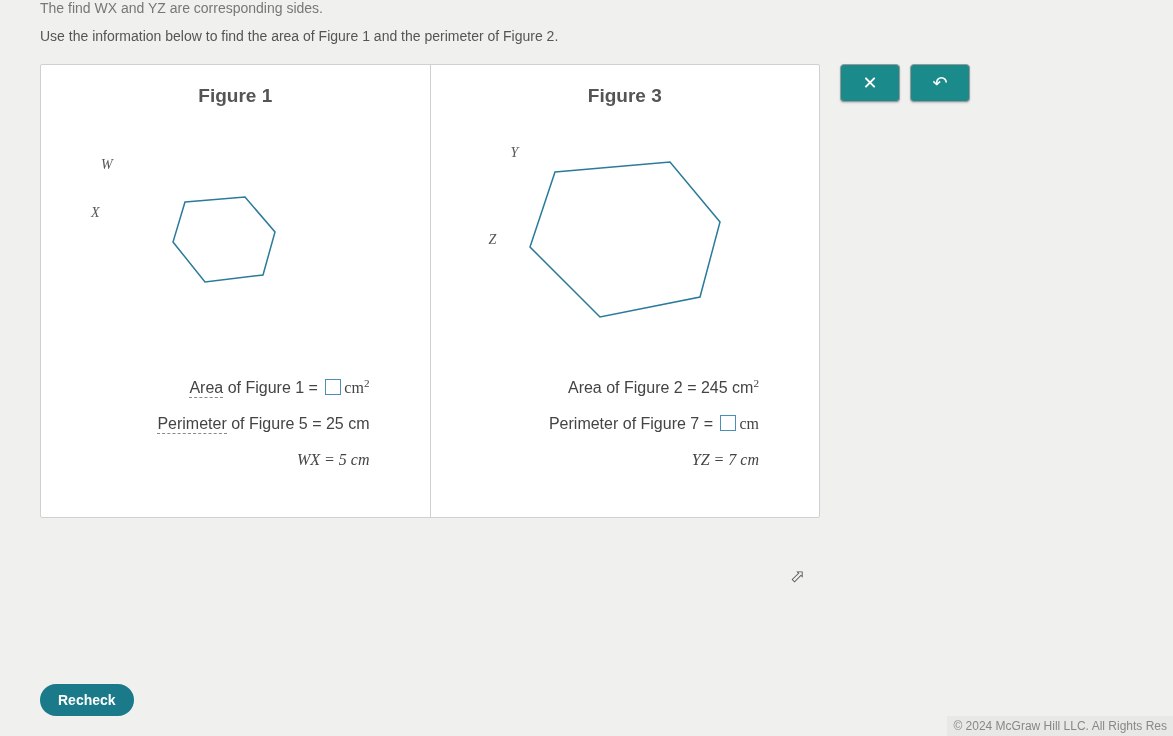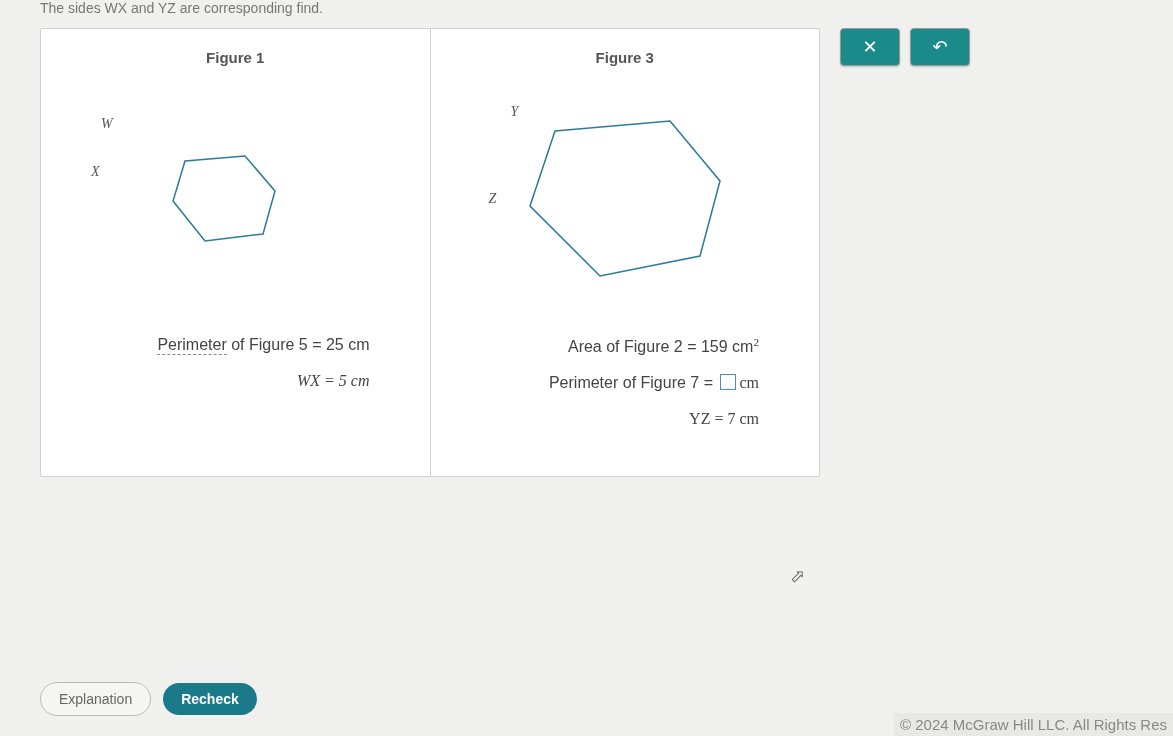--- a/index.html
+++ b/index.html
@@ -42,21 +42,21 @@
       padding: 20px 30px 30px;
       display: flex;
       flex-direction: column;
       align-items: center;
     }
     .figure-panel.left {
       border-right: 1px solid #d0d0d0;
     }
     .figure-title {
       font-weight: bold;
-      font-size: 15px;
+      font-size: 19px;
       color: #555;
       margin-bottom: 30px;
       text-align: center;
     }
     .shape-area {
       height: 220px;
       width: 100%;
       position: relative;
       display: flex;
       align-items: center;
@@ -134,21 +134,21 @@
       background: #1a7a8a;
       color: #fff;
       font-size: 14px;
       font-weight: bold;
       cursor: pointer;
     }
     .copyright {
       position: absolute;
       bottom: 0;
       right: 0;
-      font-size: 15px;
+      font-size: 12px;
       color: #888;
       background: #e8e8e6;
       padding: 3px 6px;
       margin-left: 8px;
     }
     .cursor-icon {
       position: absolute;
       top: 565px;
       left: 790px;
       font-size: 18px;
@@ -159,78 +159,81 @@
       font-style: italic;
       font-size: 14px;
       position: absolute;
       color: #555;
     }
   </style>
 </head>
 <body>
 
 <div class="top-text">
-  <div class="cut-off-text">The sides WX and YZ are corresponding find.</div>
+  <div class="cut-off-text">The find WX and YZ are corresponding sides.</div>
+  <div class="instruction">Use the information below to find the area of Figure 1 and the perimeter of Figure 2.</div>
 </div>
 
 <div class="main-content">
   <div class="figures-container">
 
     <div class="figure-panel left">
       <div class="figure-title">Figure 1</div>
       <div class="shape-area">
         <svg width="180" height="160" viewBox="0 0 180 160">
           <polygon points="40,35 100,30 130,65 118,108 60,115 28,75" fill="none" stroke="#2a7a9a" stroke-width="1.5"></polygon>
         </svg>
         <span class="vertex-label" style="top:20px; left:30px;">W</span>
         <span class="vertex-label" style="top:68px; left:20px;">X</span>
       </div>
       <div class="equations">
         <div class="equation-row">
+          <span class="label-part"><span class="underline-dotted">Area</span><span> of Figure 1 = </span></span><span class="input-box"></span><span>cm</span><sup>2</sup>
+        </div>
+        <div class="equation-row">
           <span class="label-part"><span class="underline-dotted">Perimeter</span><span> of Figure 5 = 25 cm</span></span>
         </div>
         <div class="equation-row">
           <span style="font-style:italic;font-family:Liberation Serif, serif;">WX = 5 cm</span>
         </div>
       </div>
     </div>
 
     <div class="figure-panel">
       <div class="figure-title">Figure 3</div>
       <div class="shape-area">
         <svg width="260" height="210" viewBox="0 0 260 210">
           <polygon points="60,30 175,20 225,80 205,155 105,175 35,105" fill="none" stroke="#2a7a9a" stroke-width="1.5"></polygon>
         </svg>
         <span class="vertex-label" style="top:8px; left:50px;">Y</span>
         <span class="vertex-label" style="top:95px; left:28px;">Z</span>
       </div>
       <div class="equations">
         <div class="equation-row">
-          <span class="label-part">Area of Figure 2 = 159 cm</span><sup>2</sup>
+          <span class="label-part">Area of Figure 2 = 245 cm</span><sup>2</sup>
         </div>
         <div class="equation-row">
           <span class="label-part">Perimeter of Figure 7 = </span><span class="input-box"></span><span>cm</span>
         </div>
         <div class="equation-row">
-          <span style="margin-left:23px;">YZ = 7 cm</span>
+          <span style="font-style:italic;margin-left:23px;">YZ = 7 cm</span>
         </div>
       </div>
     </div>
   </div>
 
   <div class="buttons-panel">
     <button class="action-btn">
       <span>✕</span>
     </button>
     <button class="action-btn">
       <span>↶</span>
     </button>
   </div>
 </div>
 
 <span class="cursor-icon">⬀</span>
 
 <div class="bottom-bar">
-  <button class="explanation-btn">Explanation</button>
   <button class="recheck-btn">Recheck</button>
 </div>
 
 <div class="copyright">© 2024 McGraw Hill LLC. All Rights Res</div>
 
 </body></html>

